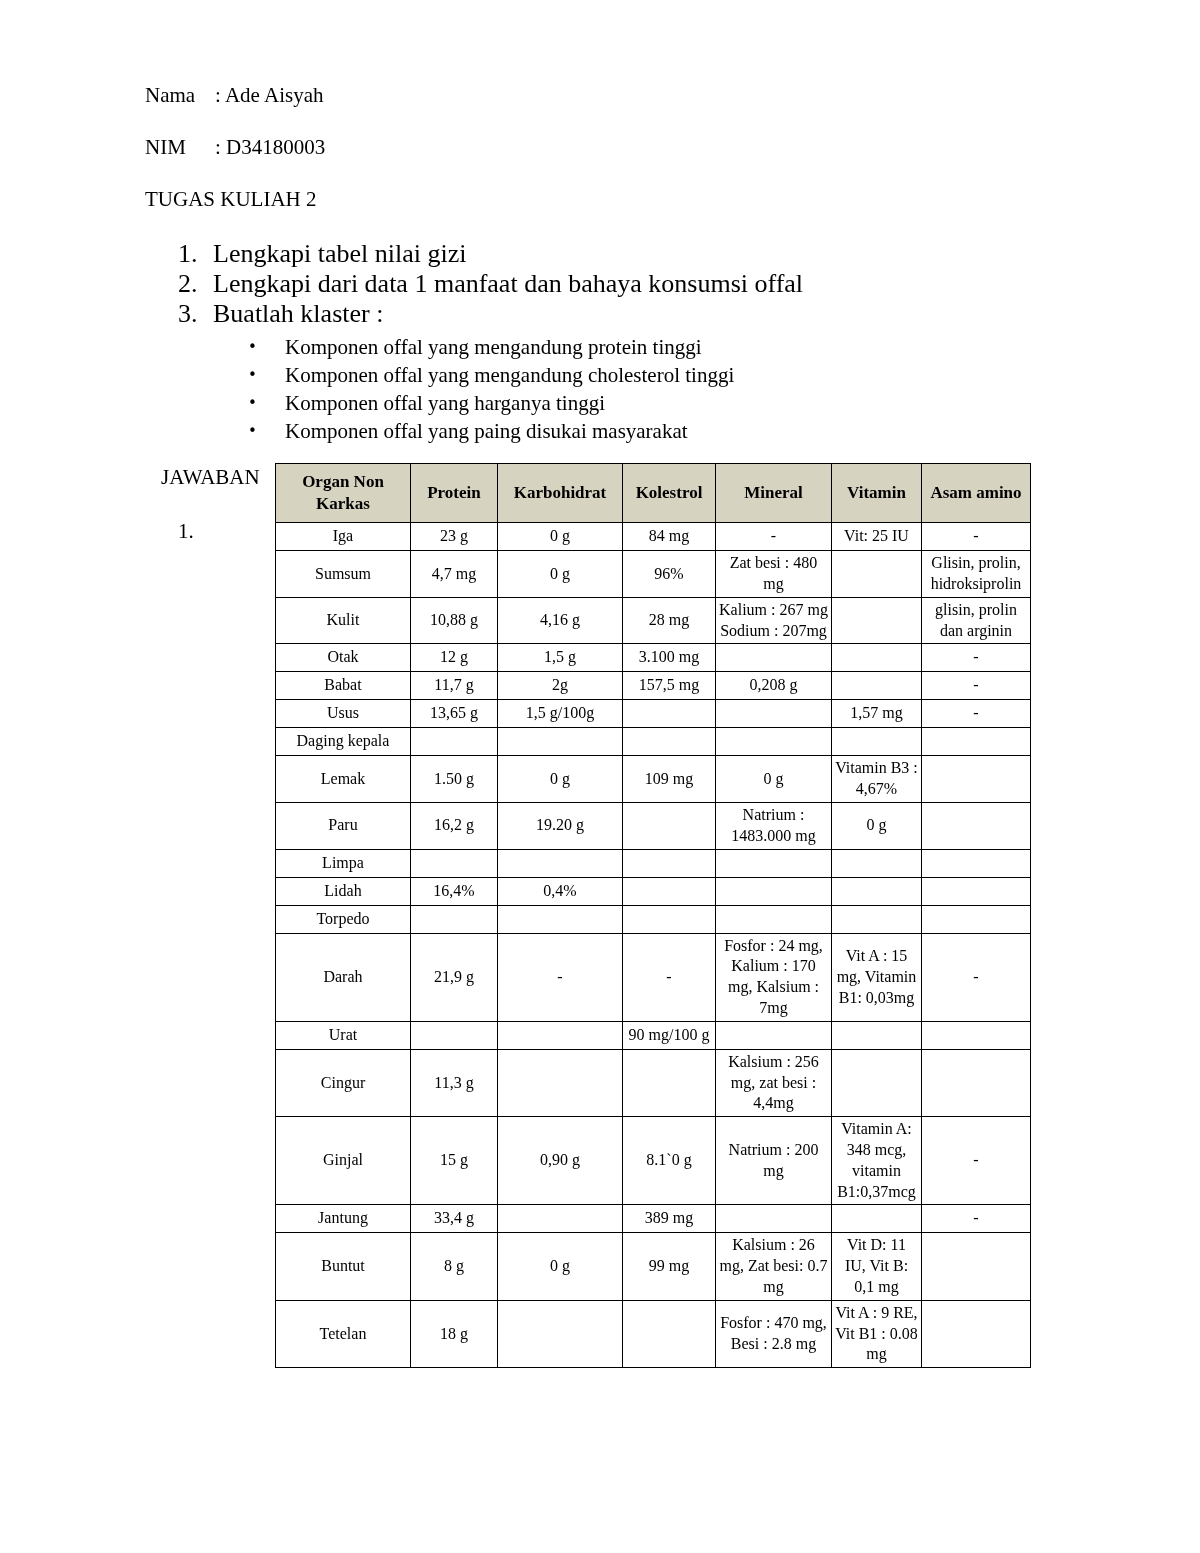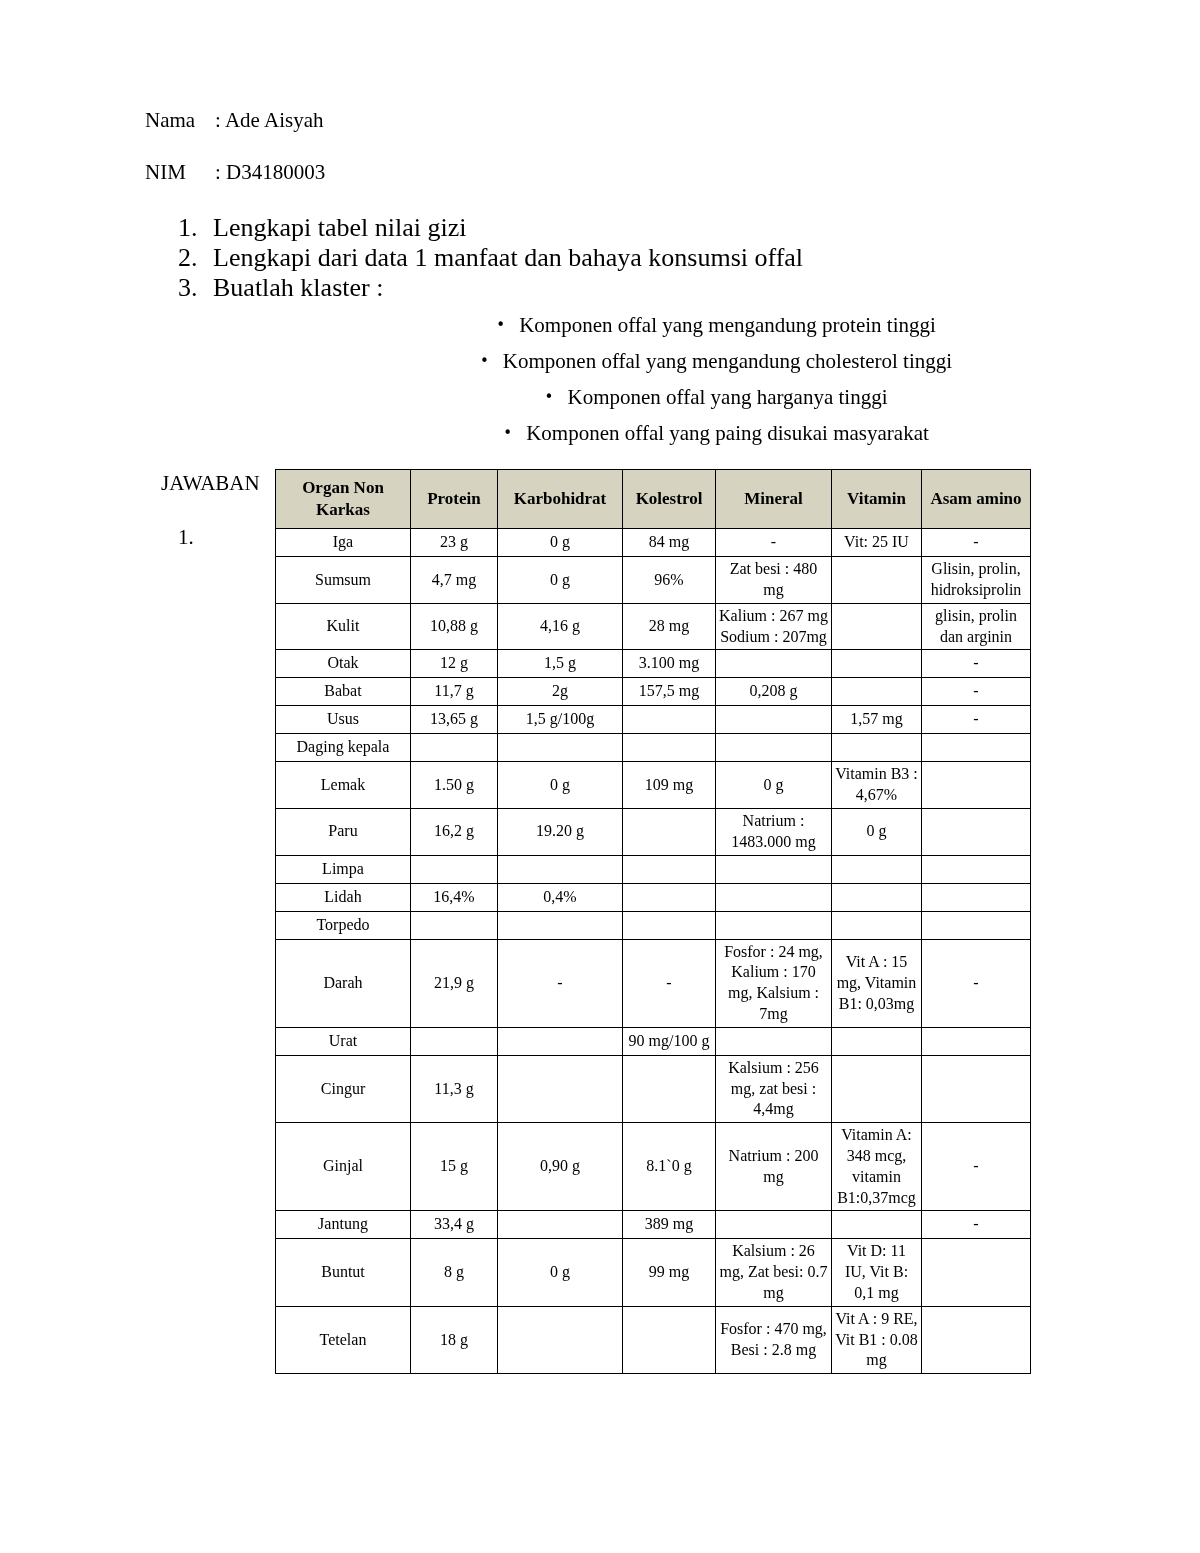--- a/index.html
+++ b/index.html
@@ -9,21 +9,21 @@
     font-family: "Liberation Serif", serif;
     color: #000000;
   }
   body {
     width: 1200px;
     height: 1553px;
     overflow: hidden;
     position: relative;
   }
   .page {
-    padding: 109px 30px 0 145px;
+    padding: 84px 30px 0 145px;
   }
   .kv-line {
     font-size: 21px;
     line-height: 22px;
     margin-bottom: 30px;
     white-space: pre;
   }
   .kv-label {
     display: inline-block;
     width: 70px;
@@ -39,23 +39,22 @@
     line-height: 30px;
     margin-left: 33px;
   }
   .task-num {
     display: inline-block;
     width: 35px;
   }
   .bullet-list { margin-bottom: 18px; }
   .bullet-item {
     font-size: 21px;
-    line-height: 36px;
+    line-height: 28px;
     margin-left: 103px;
-    text-align: center;
   }
   .bullet-dot {
     display: inline-block;
     width: 37px;
     font-family: "DejaVu Sans", sans-serif;
     font-size: 15px;
     vertical-align: 2px;
   }
   .answer-section {
     position: relative;
@@ -103,20 +102,21 @@
 </style>
 </head>
 <body>
 
 <div class="page">
 
   <div class="kv-line"><span class="kv-label">Nama</span><span>: Ade Aisyah</span></div>
 
   <div class="kv-line"><span class="kv-label">NIM</span><span>: D34180003</span></div>
 
+  <div class="doc-title">TUGAS KULIAH 2</div>
 
   <div class="task-list">
     <div class="task-item"><span class="task-num">1.</span><span>Lengkapi tabel nilai gizi</span></div>
     <div class="task-item"><span class="task-num">2.</span><span>Lengkapi dari data 1 manfaat dan bahaya  konsumsi offal</span></div>
     <div class="task-item"><span class="task-num">3.</span><span>Buatlah klaster :</span></div>
   </div>
 
   <div class="bullet-list">
     <div class="bullet-item"><span class="bullet-dot">•</span><span>Komponen offal yang mengandung protein tinggi</span></div>
     <div class="bullet-item"><span class="bullet-dot">•</span><span>Komponen offal yang mengandung cholesterol tinggi</span></div>

